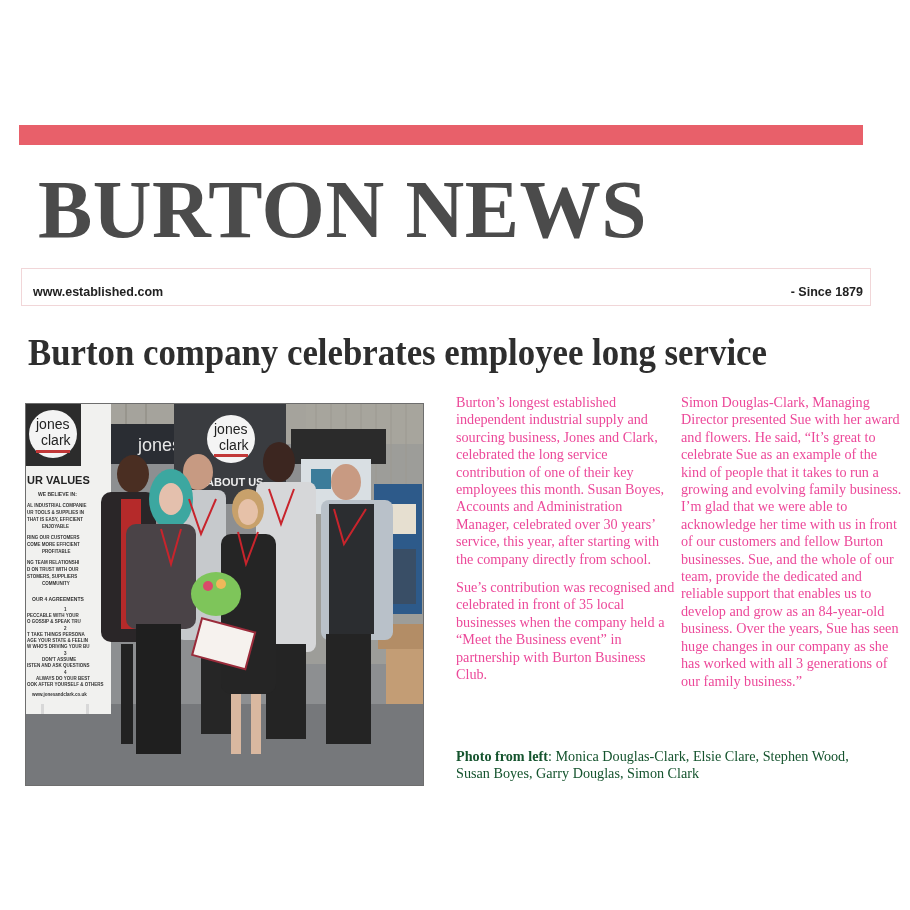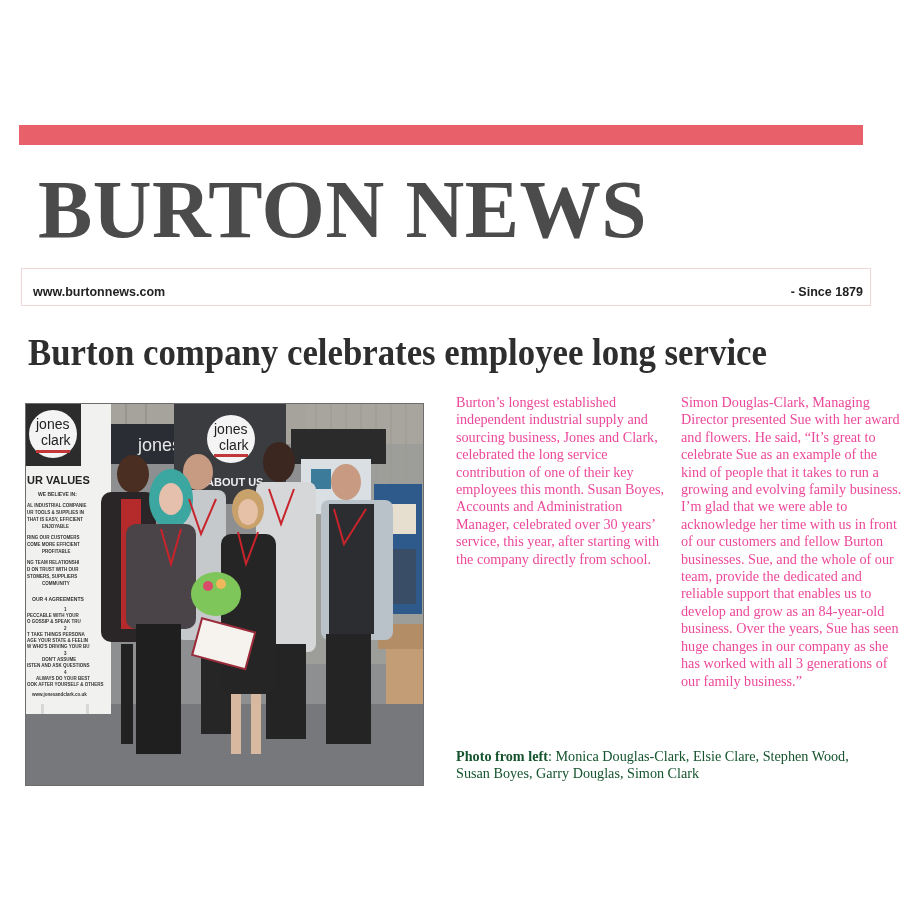--- a/index.html
+++ b/index.html
@@ -44,21 +44,21 @@
   .caption b { font-weight: bold; }
 </style>
 </head>
 <body>
 
 <div class="redbar"></div>
 
 <h1 class="masthead">BURTON NEWS</h1>
 
 <div class="infobox">
-  <span class="url">www.burtonnews.com</span>
+  <span class="url">www.established.com</span>
   <span class="since">- Since 1879</span>
 </div>
 
 <h2 class="headline">Burton company celebrates employee long service</h2>
 
 <div class="photo">
   <svg width="399" height="383" viewBox="0 0 399 383" xmlns="http://www.w3.org/2000/svg">
 
     <rect x="0" y="0" width="399" height="383" fill="#8d8f91"></rect>
     <rect x="85" y="0" width="314" height="40" fill="#a5a39c"></rect>
@@ -179,20 +179,21 @@
       <path d="M163 95 L175 130 L190 95"></path>
       <path d="M212 128 L220 160 L232 128"></path>
       <path d="M243 85 L255 120 L268 85"></path>
       <path d="M308 105 L318 140 L340 105"></path>
     </g>
   </svg>
 </div>
 
 <div class="col col1">
   <p>Burton’s longest established independent industrial supply and sourcing business, Jones and Clark, celebrated the long service contribution of one of their key employees this month.  Susan Boyes, Accounts and Administration Manager, celebrated over 30 years’ service, this year, after starting with the company directly from school.</p>
+  <p>Sue’s contribution was recognised and celebrated in front of 35 local businesses when the company held a “Meet the Business event” in partnership with Burton Business Club.</p>
 </div>
 
 <div class="col col2">
   <p>Simon Douglas-Clark, Managing Director presented Sue with her award and flowers. He said, “It’s great to celebrate Sue as an example of the kind of people that it takes to run a growing and evolving family business.  I’m glad that we were able to acknowledge her time with us in front of our customers and fellow Burton businesses.  Sue, and the whole of our team, provide the dedicated and reliable support that enables us to develop and grow as an 84-year-old business.  Over the years, Sue has seen huge changes in our company as she has worked with all 3 generations of our family business.”</p>
 </div>
 
 <div class="caption">
   <b>Photo from left</b><span>: </span><span>Monica Douglas-Clark, Elsie Clare, Stephen Wood, Susan Boyes, Garry Douglas, Simon Clark</span>
 </div>
 

